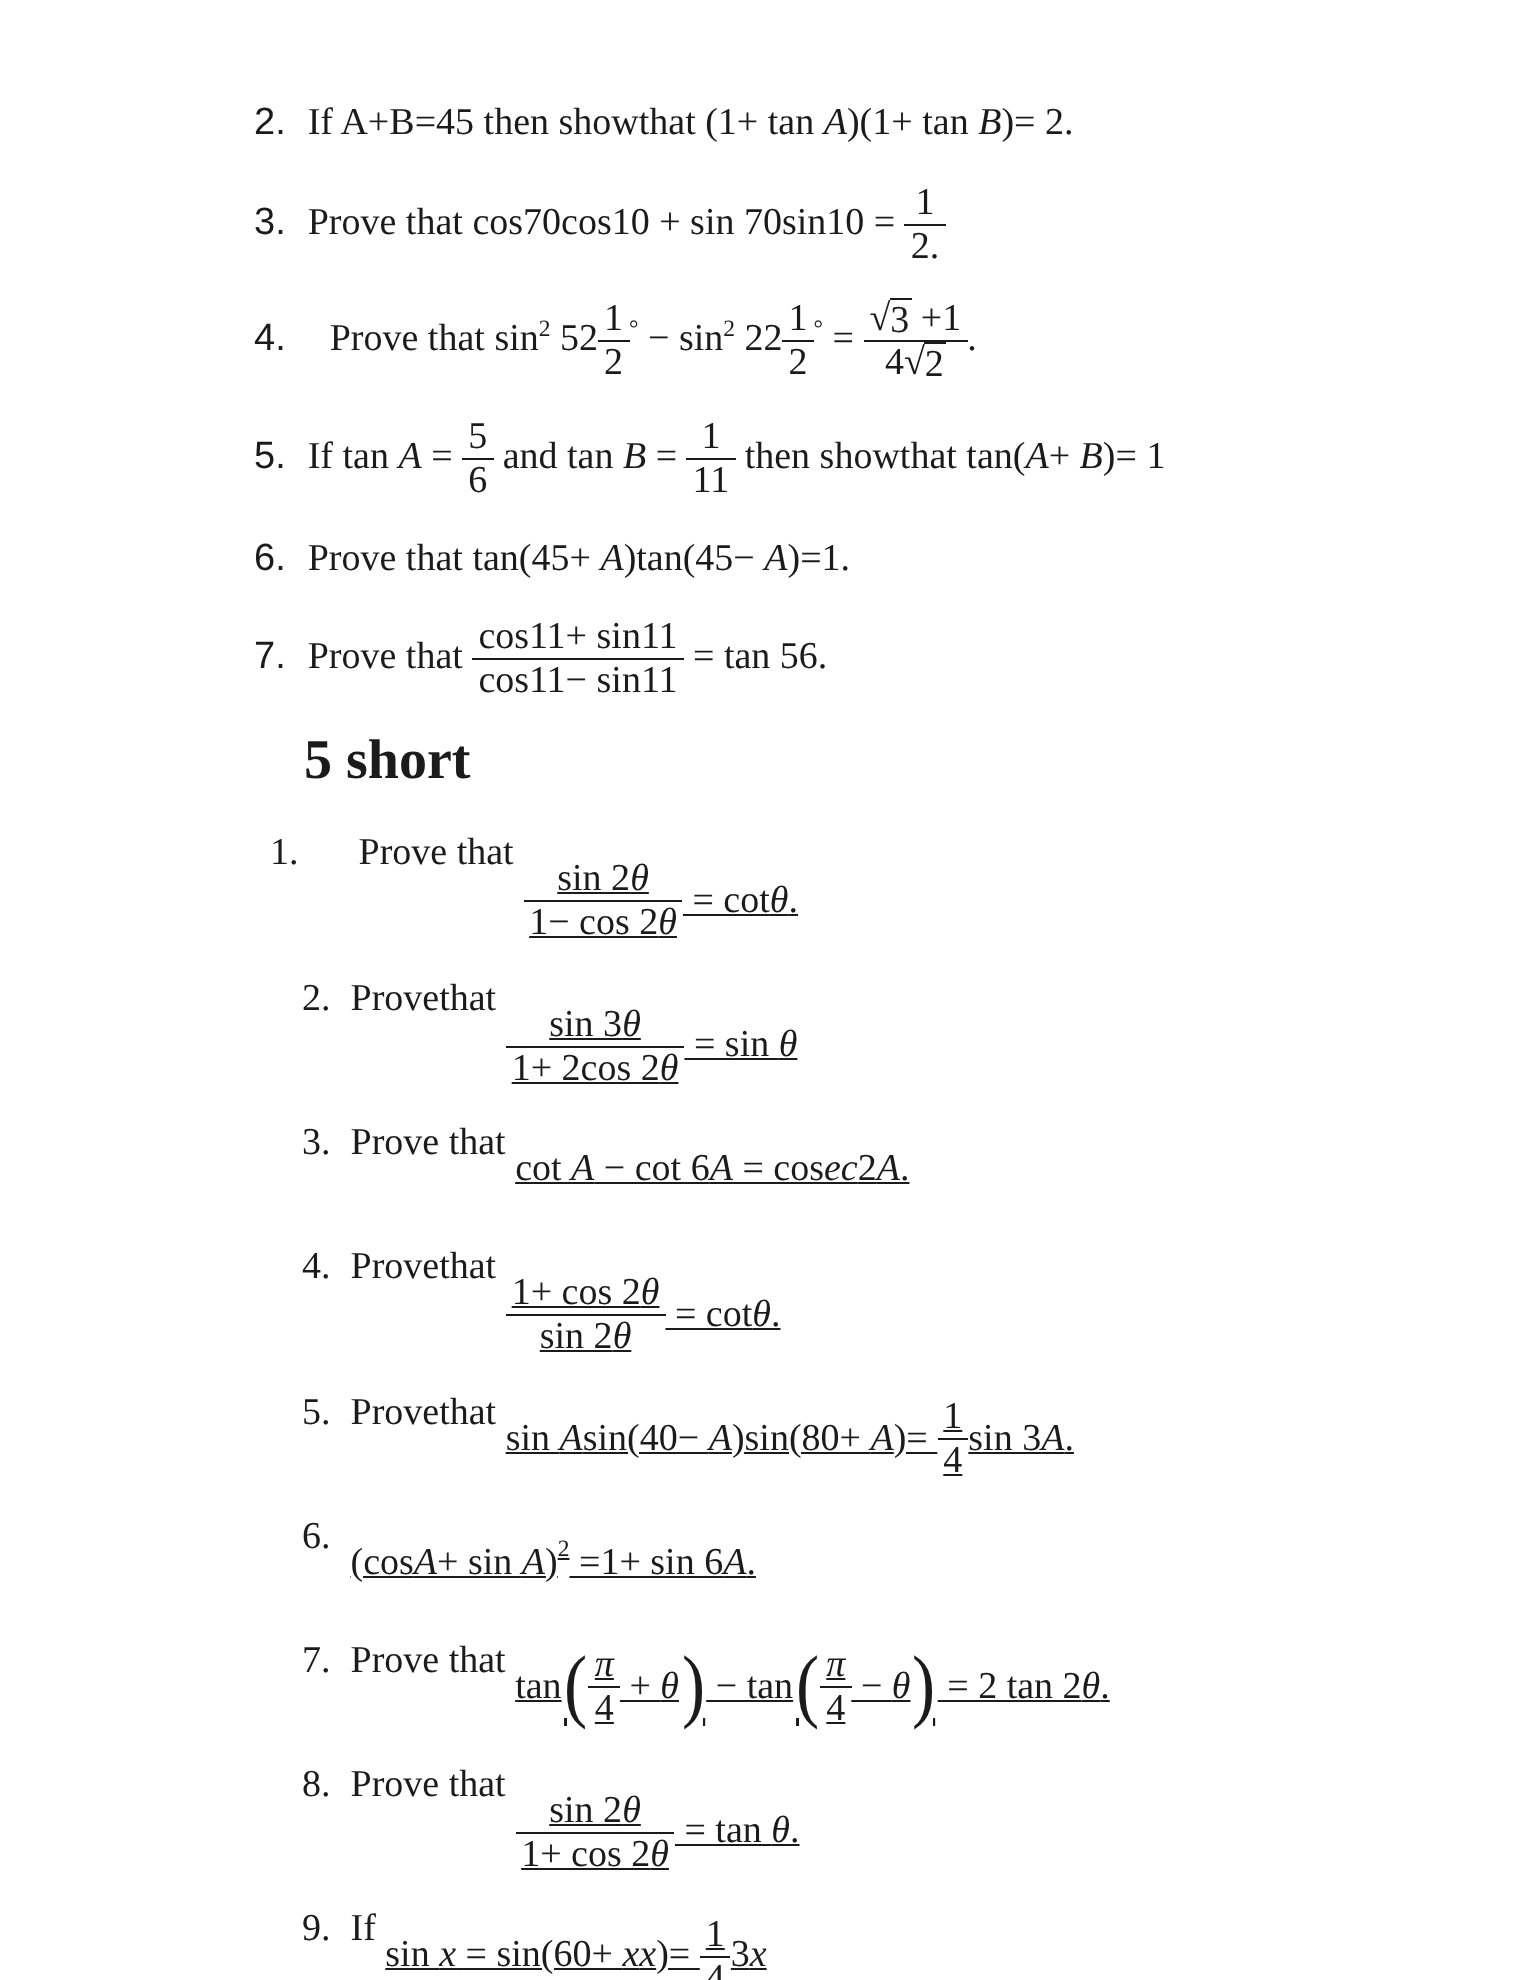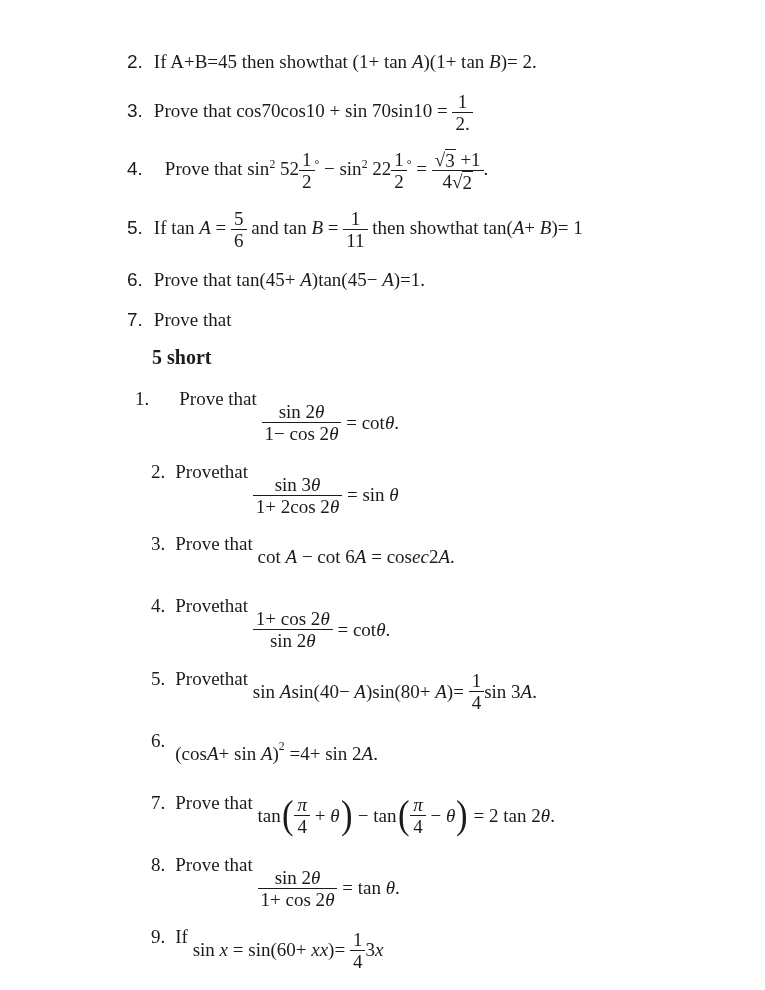--- a/index.html
+++ b/index.html
@@ -34,21 +34,21 @@
   .list-a .item:nth-child(1) { margin-bottom: 17px; }
   .list-a .item:nth-child(2) { margin-bottom: 15px; }
   .list-a .item:nth-child(3) .num { margin-right: 22px; }
   .list-a .item:nth-child(3) { margin-bottom: 16px; }
   .list-a .item:nth-child(4) { margin-bottom: 17px; }
   .list-a .item:nth-child(5) { margin-bottom: 16px; }
 
   
   .heading {
     font-weight: bold;
-    font-size: 20px;
+    font-size: 28px;
     padding-left: 25px;
     margin: 4px 0 18px 0;
   }
 
   
   .list-b .item { padding-left: 24px; margin-bottom: 13px; }
   .list-b .item .num { margin-right: 10px; }
   .list-b .item:first-child { padding-left: 8px; }
   .list-b .item:first-child .num { margin-right: 30px; }
 
@@ -62,20 +62,21 @@
     display: inline-block;
     vertical-align: middle;
     text-align: center;
   }
   
   .list-b .math {
     display: inline-flex;
     align-items: center;
     min-height: 48px;
     vertical-align: -13px;
+    text-decoration: underline;
   }
   .list-b .math .frac { text-align: center; }
   .frac .fn, .frac .fd {
     display: block;
     line-height: 21px;
     padding: 0 3px;
   }
   .frac .fd { border-top: 1.4px solid #1b1b1b; }
   .msup {
     font-size: 62%;
@@ -120,21 +121,21 @@
       <div class="item">
         <span class="num">5.</span>
         <span class="body"><span class="ptext">If </span><span class="math"><span class="mt">tan </span><span class="mi">A</span><span class="mt"> = </span><span class="frac"><span class="fn"><span class="mt">5</span></span><span class="fd"><span class="mt">6</span></span></span></span><span class="ptext"> and </span><span class="math"><span class="mt">tan </span><span class="mi">B</span><span class="mt"> = </span><span class="frac"><span class="fn"><span class="mt">1</span></span><span class="fd"><span class="mt">11</span></span></span></span><span class="ptext"> then showthat </span><span class="math"><span class="mt">tan(</span><span class="mi">A</span><span class="mt">+ </span><span class="mi">B</span><span class="mt">)= 1</span></span></span>
       </div>
       <div class="item">
         <span class="num">6.</span>
         <span class="body"><span class="ptext">Prove that </span><span class="math"><span class="mt">tan(45+ </span><span class="mi">A</span><span class="mt">)tan(45− </span><span class="mi">A</span><span class="mt">)=1.</span></span></span>
       </div>
       <div class="item">
         <span class="num">7.</span>
-        <span class="body"><span class="ptext">Prove that </span></span>
+        <span class="body"><span class="ptext">Prove that </span><span class="math"><span class="frac"><span class="fn"><span class="mt">cos11+ sin11</span></span><span class="fd"><span class="mt">cos11− sin11</span></span></span><span class="mt"> = tan 56.</span></span></span>
       </div>
     </div>
   <div class="heading">5 short</div>
   <div class="list list-b">
       <div class="item">
         <span class="num">1.</span>
         <span class="body"><span class="ptext">Prove that </span><span class="math">
             <span class="frac">
               <span class="fn"><span class="mt">sin 2</span><span class="mi">θ</span></span>
               <span class="fd"><span class="mt">1− cos 2</span><span class="mi">θ</span></span>
@@ -202,21 +203,21 @@
       </div>
       <div class="item">
         <span class="num">6.</span>
         <span class="body"><span class="math">
             <span class="mt">(cos</span>
             <span class="mi">A</span>
             <span class="mt">+ sin </span>
             <span class="mi">A</span>
             <span class="mt">)</span>
             <span class="msup">2</span>
-            <span class="mt"> =4+ sin 2</span>
+            <span class="mt"> =1+ sin 6</span>
             <span class="mi">A</span>
             <span class="mt">.</span>
           </span></span>
       </div>
       <div class="item">
         <span class="num">7.</span>
         <span class="body"><span class="ptext">Prove that </span><span class="math">
             <span class="mt">tan</span>
             <span class="bigp">(</span>
             <span class="frac">

